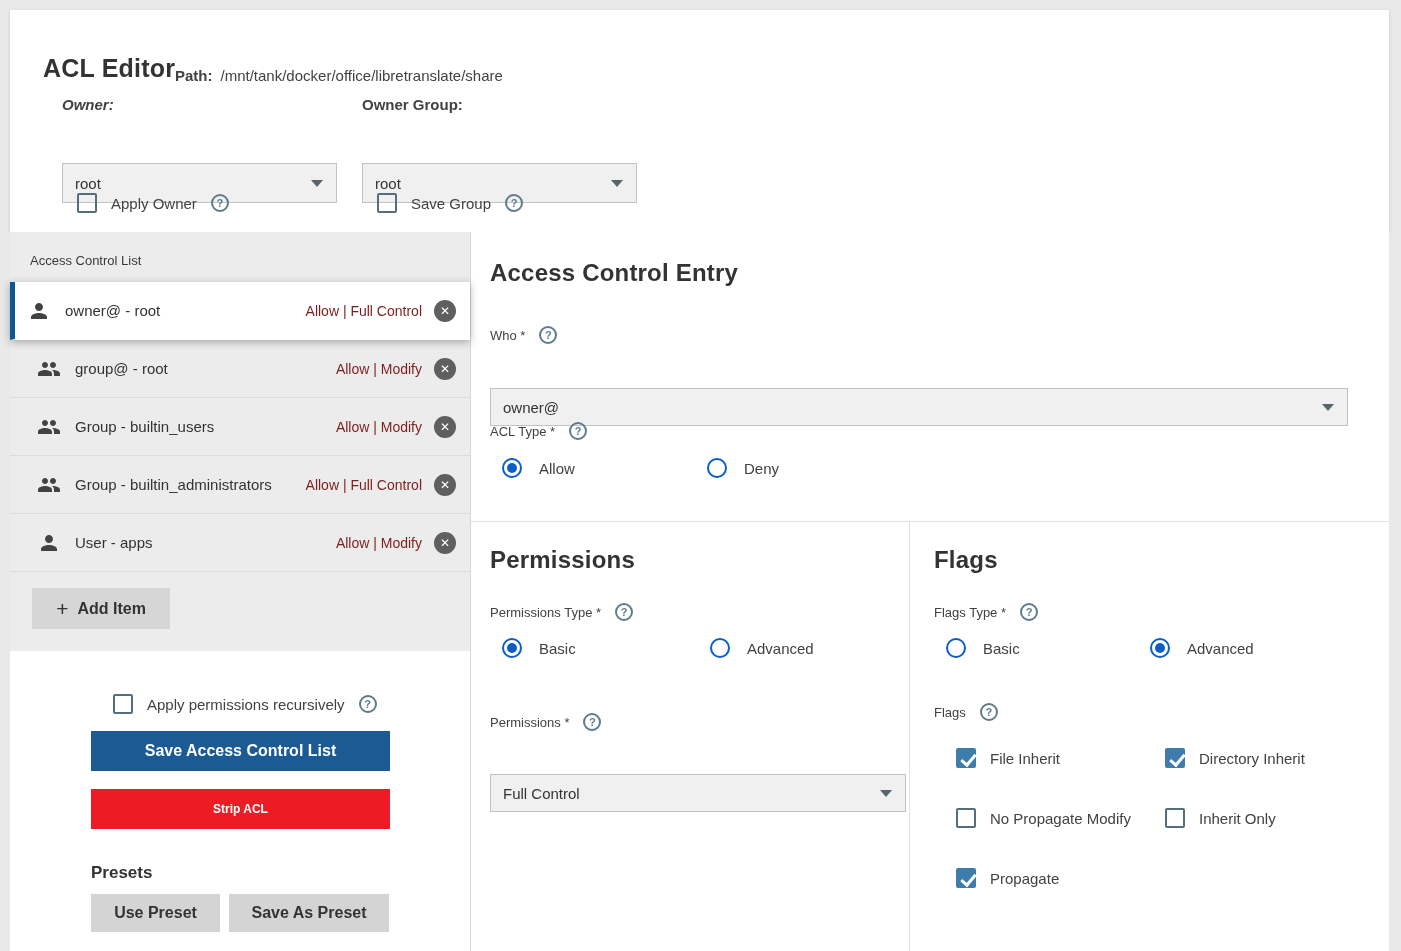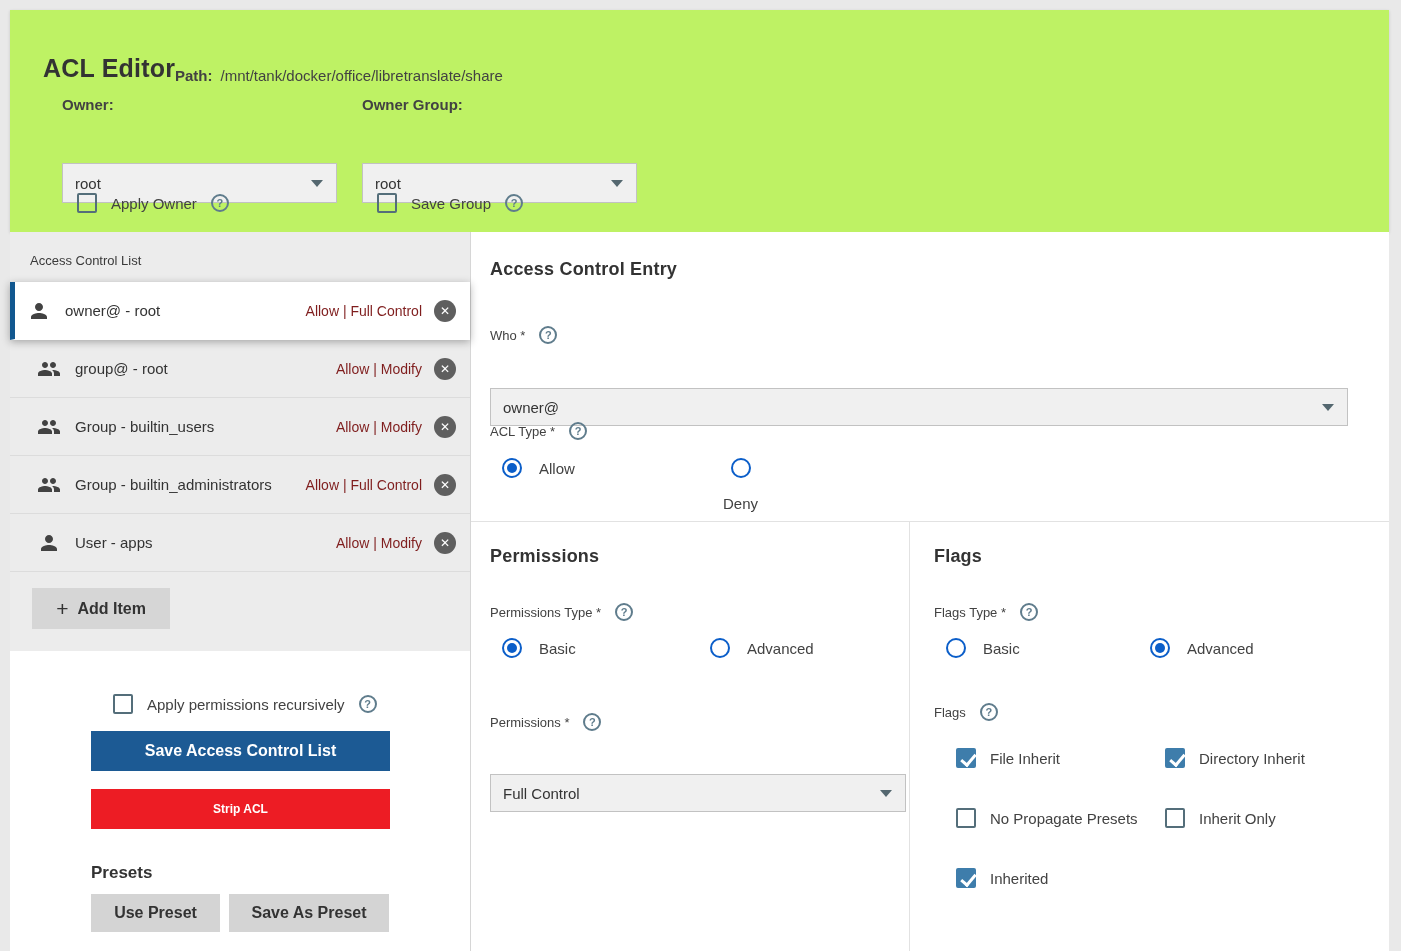--- a/index.html
+++ b/index.html
@@ -1,20 +1,20 @@
 <!DOCTYPE html>
 <html><head>
 <meta charset="utf-8">
 <style>
   *{margin:0;padding:0;box-sizing:border-box;}
   html,body{width:1401px;height:951px;}
   body{font-family:"Liberation Sans",sans-serif;background:#e9e9e9;color:#333;position:relative;overflow:hidden;}
 
   
-  .top-card{position:absolute;left:10px;top:10px;width:1379px;height:222px;background:#bef264;box-shadow:0 1px 3px rgba(0,0,0,.15);}
+  .top-card{position:absolute;left:10px;top:10px;width:1379px;height:222px;background:#ffffff;box-shadow:0 1px 3px rgba(0,0,0,.15);}
   .page-title{position:absolute;left:33px;top:44px;font-size:25px;font-weight:bold;color:#333;letter-spacing:.2px;}
   .path-row{position:absolute;left:165px;top:57px;font-size:15px;color:#424242;}
   .path-label{font-weight:bold;margin-right:8px;}
   .field-caption{position:absolute;font-size:15px;font-weight:bold;color:#424242;}
 
   .select{background:#f0f0f0;border:1px solid #c2c2c2;display:flex;align-items:center;padding:0 36px 0 12px;font-size:15px;color:#333;cursor:pointer;position:absolute;margin-top:36px;}
   .caret{position:absolute;right:13px;top:50%;margin-top:-3px;width:0;height:0;border-left:6px solid transparent;border-right:6px solid transparent;border-top:7px solid #54676f;}
 
   .cb{width:20px;height:20px;border:2px solid #546e7a;border-radius:2px;background:transparent;position:relative;cursor:pointer;flex:none;}
   .cb.checked{background:#3e7dab;border-color:#3e7dab;}
@@ -41,35 +41,35 @@
   .plus-glyph{font-size:21px;font-weight:normal;line-height:1;}
   .lower-section{background:#fff;flex:1 1 auto;position:relative;margin-top:22px;}
   .btn{border:none;font-family:inherit;font-weight:bold;cursor:pointer;display:flex;align-items:center;justify-content:center;position:absolute;}
   .btn-primary{background:#1c5a94;color:#fff;font-size:16px;}
   .btn-danger{background:#ed1c24;color:#fff;font-size:12px;}
   .btn-gray{background:#d4d4d4;color:#333;font-size:16px;}
   .presets-title{position:absolute;font-size:17px;font-weight:bold;color:#333;}
 
   
   .right-panel{position:absolute;left:470px;top:232px;width:919px;bottom:0;background:#fff;border-left:1px solid #d6d6d6;}
-  .section-title{font-size:18px;font-weight:bold;color:#333;position:absolute;letter-spacing:.2px;}
+  .section-title{font-size:24px;font-weight:bold;color:#333;position:absolute;letter-spacing:.2px;}
   .small-label{font-size:13px;color:#424242;position:absolute;display:flex;align-items:center;gap:14px;white-space:nowrap;}
   .hdivider{position:absolute;left:0;right:0;top:289px;height:1px;background:#e2e2e2;}
   .vdivider{position:absolute;left:438px;top:289px;bottom:0;width:1px;background:#e2e2e2;}
 </style>
 </head>
 <body>
 
 <div class="top-card">
   <div class="page-title">ACL Editor</div>
   <div class="path-row">
     <span class="path-label">Path:</span><span>/mnt/tank/docker/office/libretranslate/share</span>
   </div>
 
-  <div class="field-caption" style="left:52px;top:86px;">Owner:</div>
+  <div class="field-caption" style="left:52px;top:86px;font-style:italic;">Owner:</div>
   <div class="select" style="left:52px;top:117px;width:275px;height:40px;">
     <span>root</span>
     <span class="caret"></span>
   </div>
   <div class="check-row" style="left:55px;top:183px;">
     <span class="cb"></span>
     <span>Apply Owner</span>
     <span class="help">?</span>
   </div>
 
@@ -165,21 +165,21 @@
   </div>
 
   <div class="small-label" style="left:19px;top:190px;">
     <span>ACL Type *</span>
     <span class="help">?</span>
   </div>
   <div class="radio-row" style="left:19px;top:226px;">
     <span class="radio selected"></span>
     <span>Allow</span>
   </div>
-  <div class="radio-row" style="left:240px;top:226px;flex-direction:column;">
+  <div class="radio-row" style="left:224px;top:226px;">
     <span class="radio"></span>
     <span>Deny</span>
   </div>
 
   <div class="hdivider"></div>
   <div class="vdivider"></div>
 
   <div class="section-title" style="left:19px;top:314px;">Permissions</div>
   <div class="small-label" style="left:19px;top:371px;">
     <span>Permissions Type *</span>
@@ -223,23 +223,23 @@
   <div class="check-row" style="left:473px;top:516px;">
     <span class="cb checked"></span>
     <span>File Inherit</span>
   </div>
   <div class="check-row" style="left:682px;top:516px;">
     <span class="cb checked"></span>
     <span>Directory Inherit</span>
   </div>
   <div class="check-row" style="left:473px;top:576px;">
     <span class="cb"></span>
-    <span>No Propagate Presets</span>
+    <span>No Propagate Modify</span>
   </div>
   <div class="check-row" style="left:682px;top:576px;">
     <span class="cb"></span>
     <span>Inherit Only</span>
   </div>
   <div class="check-row" style="left:473px;top:636px;">
     <span class="cb checked"></span>
-    <span>Inherited</span>
+    <span>Propagate</span>
   </div>
 </div>
 
 </body></html>

